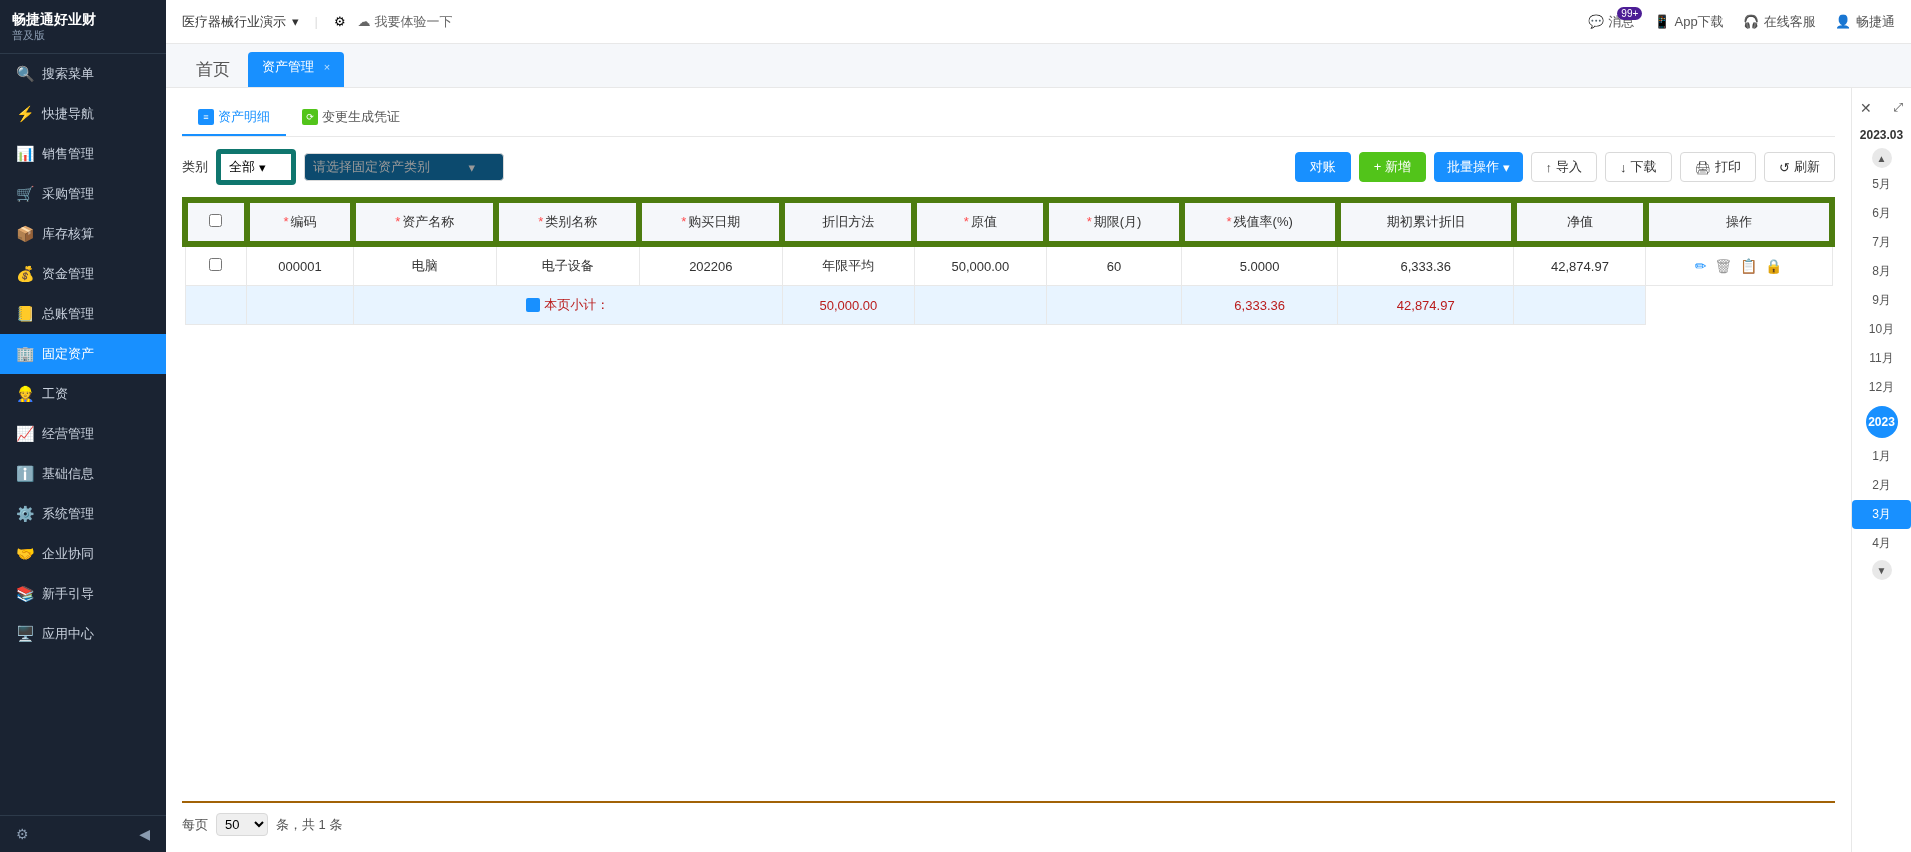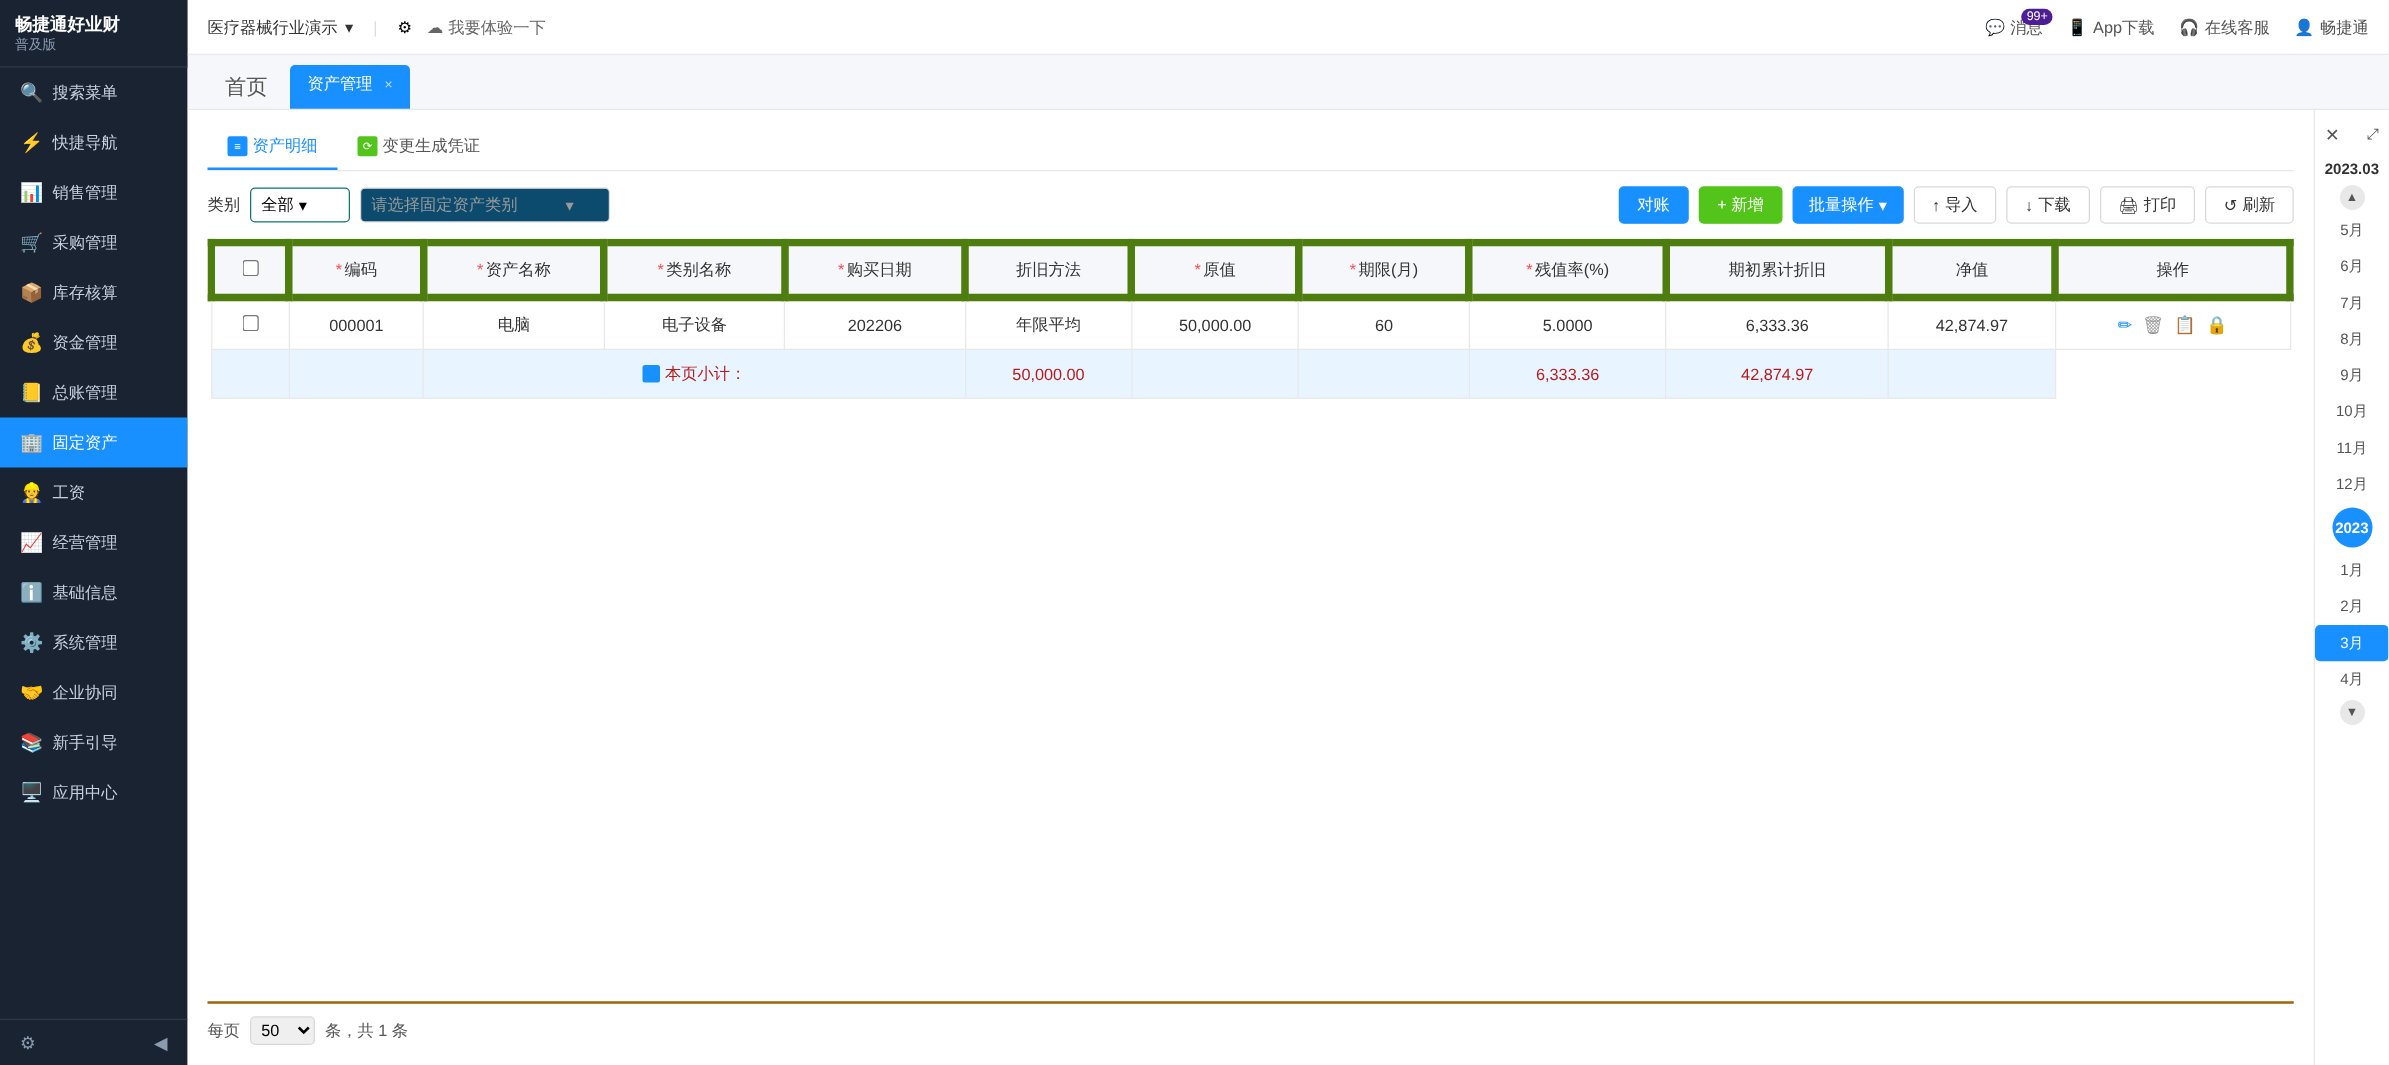--- a/index.html
+++ b/index.html
@@ -1,20 +1,20 @@
 <!DOCTYPE html>
 <html><head>
   <meta charset="utf-8">
   <style>
     * { box-sizing: border-box; margin: 0; padding: 0; }
     body { font-family: "Microsoft YaHei", "PingFang SC", sans-serif; font-size: 13px; background: #f0f2f5; display: flex; height: 852px; overflow: hidden; }
 
     
     .sidebar {
-      width: 150px;
+      width: 166px;
       background: #1a2332;
       color: #c8d0dc;
       display: flex;
       flex-direction: column;
       height: 852px;
       flex-shrink: 0;
     }
     .sidebar-logo {
       padding: 10px 12px;
       background: #1a2332;
@@ -266,21 +266,21 @@
     .filter-area {
       display: flex;
       align-items: center;
       gap: 8px;
     }
     .filter-label {
       font-size: 13px;
       color: #333;
     }
     .filter-select {
-      border: 1px solid #0f766e;
+      border: 5px solid #0f766e;
       border-radius: 4px;
       padding: 4px 8px;
       font-size: 13px;
       background: #fff;
       cursor: pointer;
       display: flex;
       align-items: center;
       gap: 4px;
       min-width: 80px;
     }

